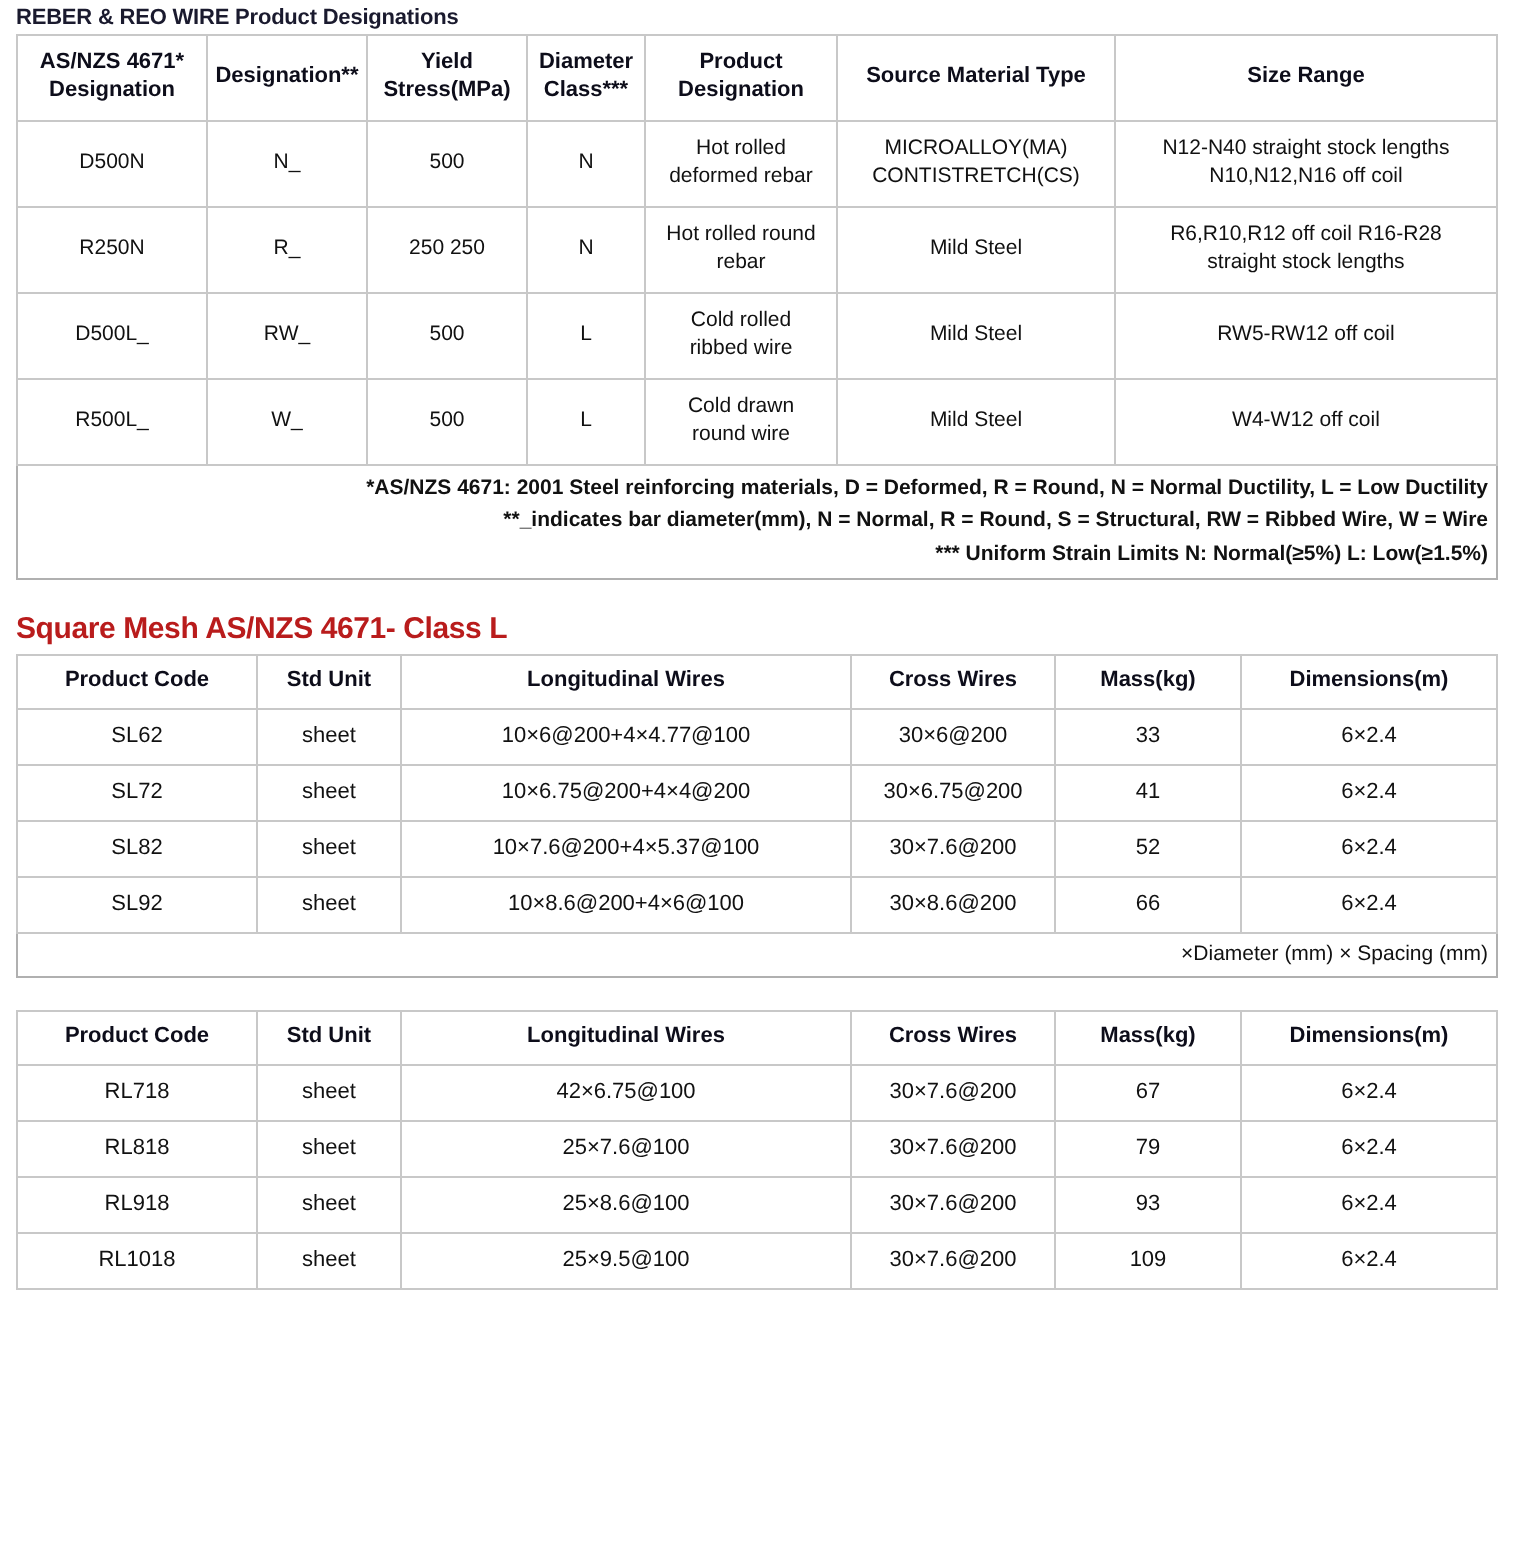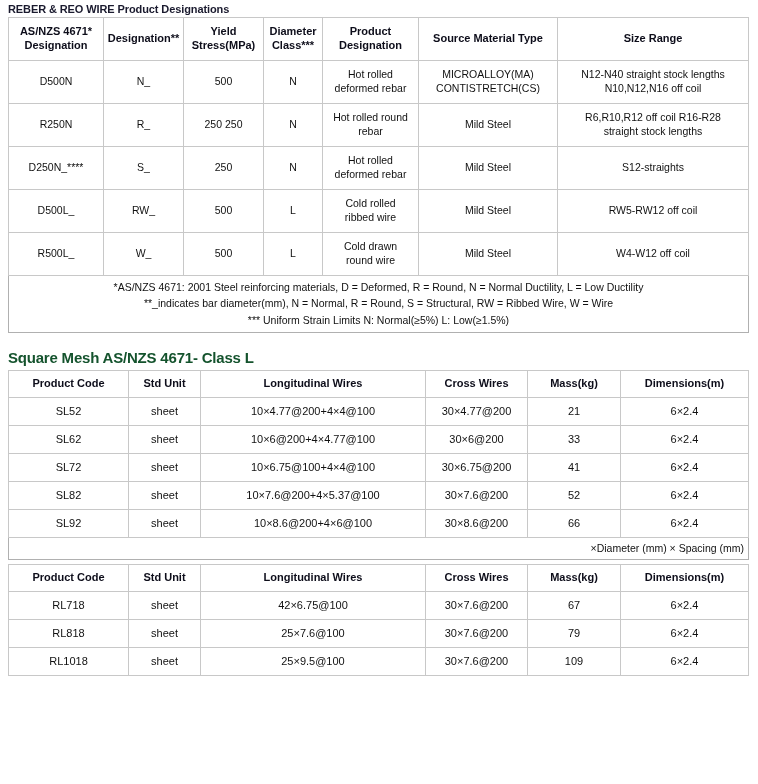--- a/index.html
+++ b/index.html
@@ -65,42 +65,43 @@
   }
   .tbl-designations td {
     height: 38px;
     line-height: 1.3;
   }
   .tbl-designations .notes-cell {
     border-left: 1px solid #b0b0b0;
     border-right: 1px solid #b0b0b0;
     border-top: 1px solid #c8c8c8;
     border-bottom: 1px solid #b0b0b0;
-    text-align: center;
+    text-align: right;
     padding: 3px 4px 4px 4px;
     height: auto;
     font-size: 10.5px;
     line-height: 1.55;
     color: #111111;
+    font-weight: bold;
   }
   .notes-cell div { white-space: nowrap; }
 
   
   .section-heading {
     font-size: 15px;
     font-weight: bold;
-    color: #14532d;
+    color: #b91c1c;
     margin: 16px 0 4px 8px;
     letter-spacing: -0.2px;
   }
 
   
   .tbl-mesh {
     width: 740px;
-    margin: 0 0 4px 8px;
+    margin: 0 0 16px 8px;
     font-size: 11px;
   }
   .tbl-mesh th { height: 22px; }
   .tbl-mesh td { height: 23px; }
   .tbl-mesh .footnote-cell {
     border-left: 1px solid #b0b0b0;
     border-right: 1px solid #b0b0b0;
     border-top: 1px solid #c8c8c8;
     border-bottom: 1px solid #b0b0b0;
     text-align: right;
@@ -178,32 +179,20 @@
           <span>Hot rolled round</span><br>
           <span>rebar</span>
         </td>
         <td>Mild Steel</td>
         <td>
           <span>R6,R10,R12 off coil R16-R28</span><br>
           <span>straight stock lengths</span>
         </td>
       </tr>
       <tr>
-        <td>D250N_****</td>
-        <td>S_</td>
-        <td>250</td>
-        <td>N</td>
-        <td>
-          <span>Hot rolled</span><br>
-          <span>deformed rebar</span>
-        </td>
-        <td>Mild Steel</td>
-        <td>S12-straights</td>
-      </tr>
-      <tr>
         <td>D500L_</td>
         <td>RW_</td>
         <td>500</td>
         <td>L</td>
         <td>
           <span>Cold rolled</span><br>
           <span>ribbed wire</span>
         </td>
         <td>Mild Steel</td>
         <td>RW5-RW12 off coil</td>
@@ -246,39 +235,31 @@
         <th>Product Code</th>
         <th>Std Unit</th>
         <th>Longitudinal Wires</th>
         <th>Cross Wires</th>
         <th>Mass(kg)</th>
         <th>Dimensions(m)</th>
       </tr>
     </thead>
     <tbody>
       <tr>
-        <td>SL52</td>
-        <td>sheet</td>
-        <td>10×4.77@200+4×4@100</td>
-        <td>30×4.77@200</td>
-        <td>21</td>
-        <td>6×2.4</td>
-      </tr>
-      <tr>
         <td>SL62</td>
         <td>sheet</td>
         <td>10×6@200+4×4.77@100</td>
         <td>30×6@200</td>
         <td>33</td>
         <td>6×2.4</td>
       </tr>
       <tr>
         <td>SL72</td>
         <td>sheet</td>
-        <td>10×6.75@100+4×4@100</td>
+        <td>10×6.75@200+4×4@200</td>
         <td>30×6.75@200</td>
         <td>41</td>
         <td>6×2.4</td>
       </tr>
       <tr>
         <td>SL82</td>
         <td>sheet</td>
         <td>10×7.6@200+4×5.37@100</td>
         <td>30×7.6@200</td>
         <td>52</td>
@@ -329,20 +310,28 @@
       </tr>
       <tr>
         <td>RL818</td>
         <td>sheet</td>
         <td>25×7.6@100</td>
         <td>30×7.6@200</td>
         <td>79</td>
         <td>6×2.4</td>
       </tr>
       <tr>
+        <td>RL918</td>
+        <td>sheet</td>
+        <td>25×8.6@100</td>
+        <td>30×7.6@200</td>
+        <td>93</td>
+        <td>6×2.4</td>
+      </tr>
+      <tr>
         <td>RL1018</td>
         <td>sheet</td>
         <td>25×9.5@100</td>
         <td>30×7.6@200</td>
         <td>109</td>
         <td>6×2.4</td>
       </tr>
 
     </tbody>
   </table>

